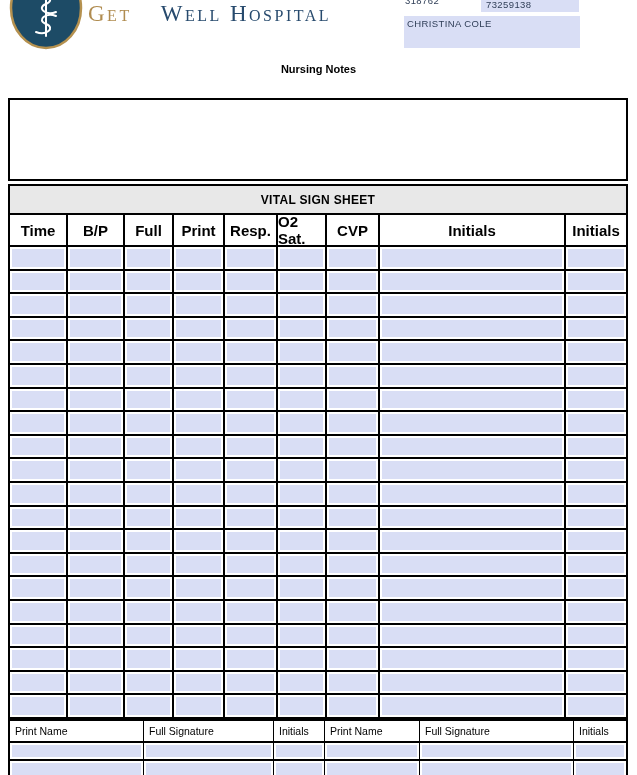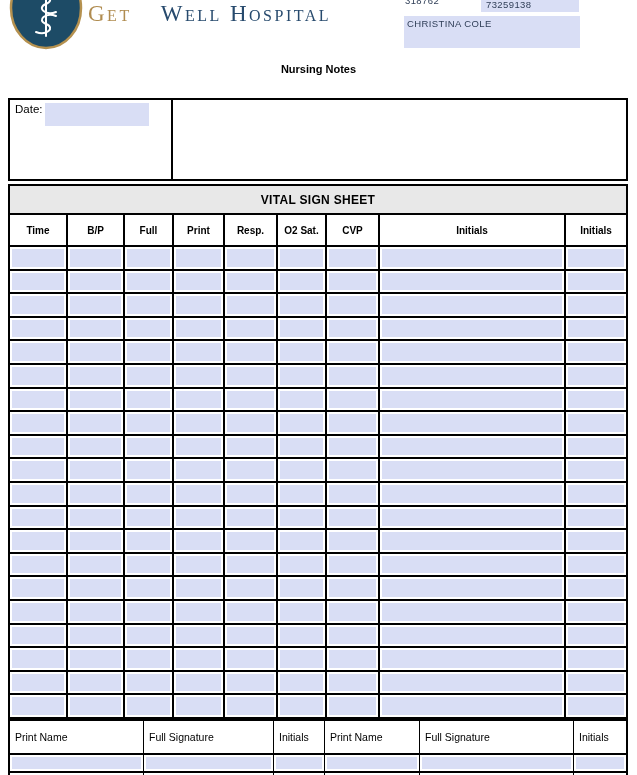--- a/index.html
+++ b/index.html
@@ -33,30 +33,30 @@
   .ufield{display:inline-block;background:var(--highlight);border-bottom:1.5px solid #000;height:11px;vertical-align:bottom;margin-left:3px;}
   .ufield.f1{width:128px;}
   .ufield.f2{width:282px;}
   
   .vital{position:absolute;left:8px;top:184px;width:620px;border:2px solid #000;box-sizing:border-box;}
   .vband{height:27px;background:var(--band-gray);border-bottom:2px solid #000;
          display:flex;align-items:center;justify-content:center;font-size:12px;font-weight:bold;letter-spacing:.3px;}
   .vgrid{display:grid;grid-template-columns:58px 57px 49px 51px 53px 49px 53px 1fr 60px;}
   .vhead-row{border-bottom:2px solid #000;}
   .vhead{height:30px;display:flex;align-items:center;justify-content:center;
-         font-size:10px;font-weight:bold;border-right:2px solid #000;}
+         font-size:15px;font-weight:bold;border-right:2px solid #000;}
   .vgrid > :last-child{border-right:none;}
   .vrow{border-bottom:2px solid #000;}
   .vrow:last-child{border-bottom:none;}
   .vcell{height:21.6px;background:var(--highlight);box-shadow:inset 0 0 0 2px #fff;border-right:2px solid #000;}
   
   .sig{position:absolute;left:8px;top:719px;width:620px;border:2px solid #000;box-sizing:border-box;}
   .sgrid{display:grid;grid-template-columns:134px 130px 51px 95px 154px 1fr;}
   .shead-row{border-bottom:2px solid #000;}
-  .shead{height:32px;display:flex;align-items:center;font-size:10.5px;padding-left:5px;
+  .shead{height:20px;display:flex;align-items:center;font-size:10.5px;padding-left:5px;
          border-right:1.5px solid #000;box-sizing:border-box;}
   .sgrid > :last-child{border-right:none;}
   .srow{border-bottom:2px solid #000;}
   .srow:last-child{border-bottom:none;}
   .scell{height:16px;background:var(--highlight);box-shadow:inset 0 0 0 2px #fff;border-right:1.5px solid #000;}
 </style>
 </head>
 <body>
 
 <svg class="logo" viewBox="0 0 76 84">
@@ -74,23 +74,20 @@
   <span class="gold">Get</span><span class="navy">Well Hospital</span>
 </div>
 
 <div class="pat-id1">318762</div>
 <div class="pat-id2">73259138</div>
 <div class="pat-name">CHRISTINA COLE</div>
 
 <div class="title">Nursing Notes</div>
 
 <div class="datebox">
-  <div class="datecell">
-    <span class="lbl">Date:</span><span class="datefield"></span>
-  </div>
 </div>
 
 <div class="vital">
   <div class="vband">VITAL SIGN SHEET</div>
   <div class="vgrid vhead-row">
       <div class="vhead">Time</div>
       <div class="vhead">B/P</div>
       <div class="vhead">Full</div>
       <div class="vhead">Print</div>
       <div class="vhead">Resp.</div>

